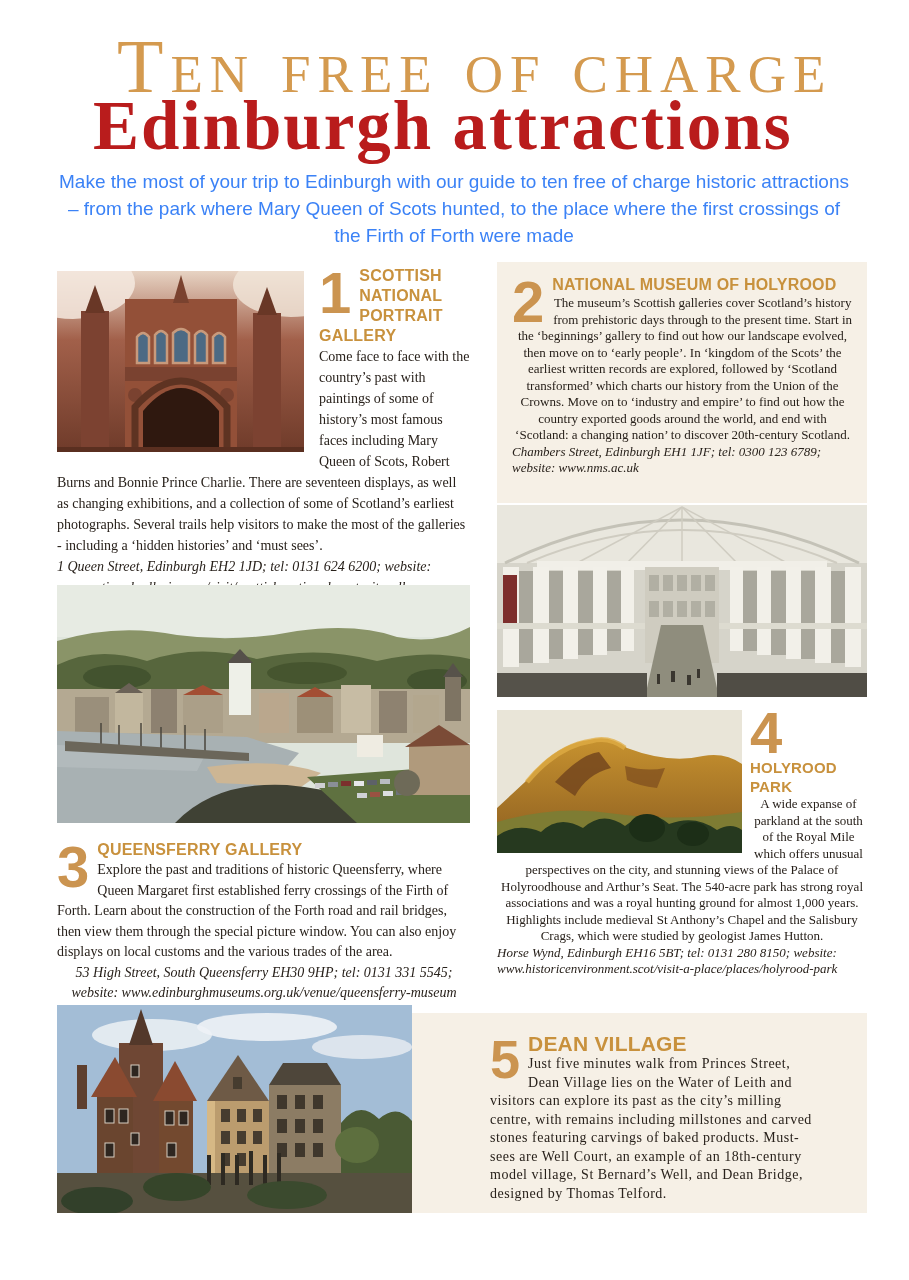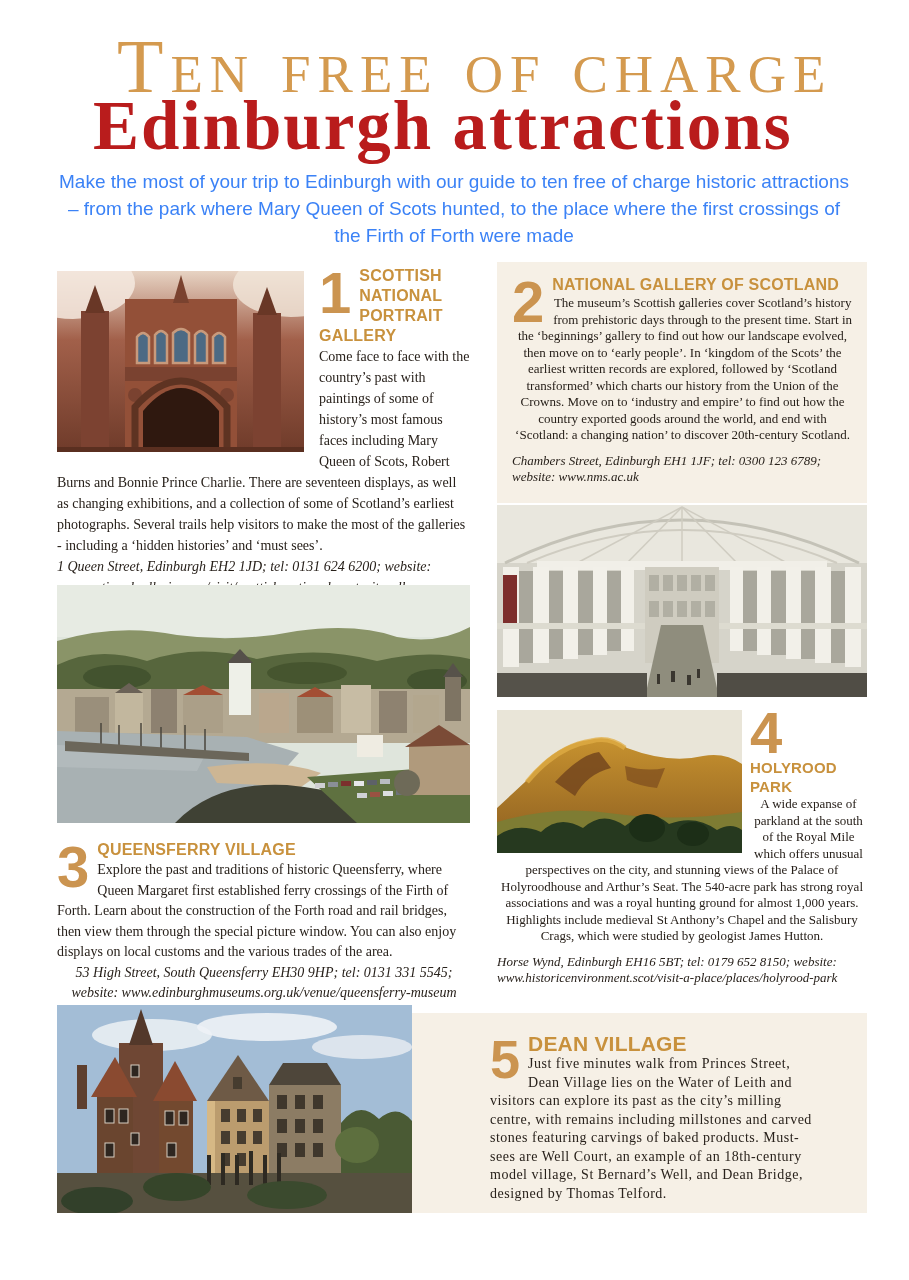--- a/index.html
+++ b/index.html
@@ -17,21 +17,21 @@
     font-family:"Liberation Sans",sans-serif;font-size:19px;line-height:27px;color:#3b82f6;}
   
   .num{float:left;font-family:"Liberation Sans",sans-serif;font-weight:700;
        color:#cb9450;font-size:58px;line-height:50px;margin:2px 8px 0 0;}
   h3{margin:0;font-family:"Liberation Sans",sans-serif;font-weight:700;color:#c8913d;
      font-size:16px;line-height:20px;letter-spacing:.2px;}
   p{margin:0;}
   .body-l{font-size:14px;line-height:21px;}
   .addr-l{font-size:14px;line-height:21px;font-style:italic;}
   .body-r{font-size:13px;line-height:16.5px;text-align:center;}
-  .addr-r{font-size:13px;line-height:16.5px;font-style:italic;margin-top:9px;}
+  .addr-r{font-size:13px;line-height:16.5px;font-style:italic;}
   .photo{display:block;overflow:hidden;}
   .photo svg{display:block;}
   
   .s1{position:absolute;left:57px;top:266px;width:414px;}
   .s1 .photo{float:left;width:247px;height:181px;margin:5px 15px 8px 0;}
   .photo3{position:absolute;left:57px;top:585px;width:413px;height:238px;}
   .s3{position:absolute;left:57px;top:840px;width:414px;}
   .s3 .body-l{line-height:20.5px;}
   .s3 .addr-l{line-height:20.5px;text-align:center;}
   .panel2{position:absolute;left:497px;top:262px;width:370px;height:241px;
@@ -155,28 +155,28 @@
       </g>
       <rect x="352" y="160" width="61" height="50" fill="#b09a7c"></rect>
       <path d="M348 162 L382 140 L413 160 Z" fill="#7b4b36"></path>
       <circle cx="350" cy="198" r="13" fill="#6e6a58"></circle>
       <rect x="300" y="150" width="26" height="22" fill="#efece2"></rect>
     </svg>
   </div>
 
   <div class="s3">
     <span class="num">3</span>
-    <h3>QUEENSFERRY VILLAGE</h3>
+    <h3>QUEENSFERRY GALLERY</h3>
     <p class="body-l">Explore the past and traditions of historic Queensferry, where Queen Margaret first established ferry crossings of the Firth of Forth. Learn about the construction of the Forth road and rail bridges, then view them through the special picture window. You can also enjoy displays on local customs and the various trades of the area.</p>
     <p class="addr-l">53 High Street, South Queensferry EH30 9HP; tel: 0131 331 5545; website: www.edinburghmuseums.org.uk/venue/queensferry-museum</p>
   </div>
 
   <div class="panel2">
     <span class="num">2</span>
-    <h3>NATIONAL GALLERY OF SCOTLAND</h3>
+    <h3>NATIONAL MUSEUM OF HOLYROOD</h3>
     <p class="body-r">The museum’s Scottish galleries cover Scotland’s history from prehistoric days through to the present time. Start in the ‘beginnings’ gallery to find out how our landscape evolved, then move on to ‘early people’. In ‘kingdom of the Scots’ the earliest written records are explored, followed by ‘Scotland transformed’ which charts our history from the Union of the Crowns. Move on to ‘industry and empire’ to find out how the country exported goods around the world, and end with ‘Scotland: a changing nation’ to discover 20th-century Scotland.</p>
     <p class="addr-r">Chambers Street, Edinburgh EH1 1JF; tel: 0300 123 6789; website: www.nms.ac.uk</p>
   </div>
 
   <div class="photo2 photo">
     <svg width="370" height="192" viewBox="0 0 370 192">
       <rect width="370" height="192" fill="#d6d4ca"></rect>
       <rect width="370" height="58" fill="#e9e7de"></rect>
       <path d="M8 58 Q185 -28 362 58" fill="none" stroke="#c4c2b7" stroke-width="3"></path>
       <path d="M30 58 Q185 -8 340 58" fill="none" stroke="#cfccc1" stroke-width="2"></path>
@@ -254,21 +254,21 @@
         <path d="M30 72 Q60 36 94 31 Q112 26 128 38" fill="none" stroke="#e0ae45" stroke-width="5" opacity=".75"></path>
         <path d="M0 112 Q60 94 120 104 Q180 112 245 102 L245 143 L0 143 Z" fill="#7e7c33"></path>
         <path d="M0 143 L0 126 Q20 112 44 122 Q62 104 86 118 Q106 100 128 116 Q152 96 172 114 Q198 104 220 120 Q234 112 245 120 L245 143 Z" fill="#26391f"></path>
         <ellipse cx="150" cy="118" rx="18" ry="14" fill="#1c2e17"></ellipse>
         <ellipse cx="196" cy="124" rx="16" ry="12" fill="#1c2e17"></ellipse>
       </svg>
     </span>
     <span class="num">4</span>
     <h3>HOLYROOD PARK</h3>
     <p class="body-r">A wide expanse of parkland at the south of the Royal Mile which offers unusual perspectives on the city, and stunning views of the Palace of Holyroodhouse and Arthur’s Seat. The 540-acre park has strong royal associations and was a royal hunting ground for almost 1,000 years. Highlights include medieval St Anthony’s Chapel and the Salisbury Crags, which were studied by geologist James Hutton.</p>
-    <p class="addr-r">Horse Wynd, Edinburgh EH16 5BT; tel: 0179 652 8150; website: www.historicenvironment.scot/visit-a-place/places/holyrood-park</p>
+    <p class="addr-r">Horse Wynd, Edinburgh EH16 5BT; tel: 0131 280 8150; website: www.historicenvironment.scot/visit-a-place/places/holyrood-park</p>
   </div>
 
   <div class="s5">
     <div class="photo5 photo">
       <svg width="355" height="208" viewBox="0 0 355 208">
         <rect width="355" height="208" fill="#a3bdd6"></rect>
         <ellipse cx="95" cy="30" rx="60" ry="16" fill="#e9eef3" opacity=".9"></ellipse>
         <ellipse cx="210" cy="22" rx="70" ry="14" fill="#eef2f6" opacity=".9"></ellipse>
         <ellipse cx="305" cy="42" rx="50" ry="12" fill="#e6ebf1" opacity=".85"></ellipse>
         <rect x="20" y="60" width="10" height="44" fill="#5e3f2e"></rect>

